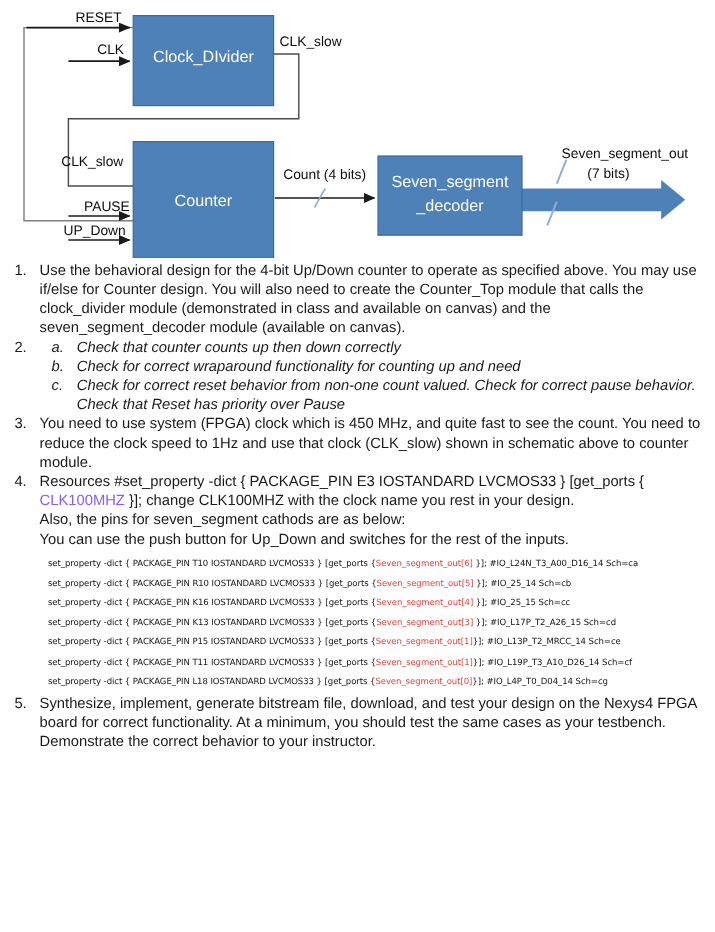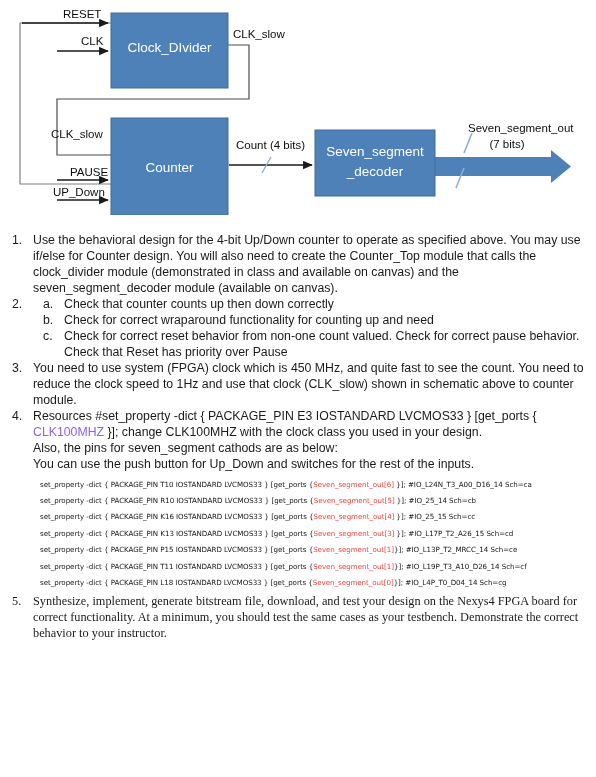--- a/index.html
+++ b/index.html
@@ -25,21 +25,21 @@
     font-size:13.5px;
   }
   .wire-label{
     font-family:"Liberation Sans", sans-serif;
     fill:#0d0d0d;
     font-size:11.5px;
   }
 
   
   #content{
-    position:absolute;left:0;top:233px;width:596px;
+    position:absolute;left:0;top:218px;width:596px;
     font-size:12.3px;
     line-height:1.30;
   }
 
   ol.lvl1{
     margin:0; padding:0 6px 0 0;
     list-style:none;
     counter-reset:l1;
   }
   ol.lvl1 > li{
@@ -57,20 +57,21 @@
   ol.lvl2{
     margin:0; padding:0;
     list-style:none;
     counter-reset:l2;
   }
   ol.lvl2 > li{
     counter-increment:l2;
     position:relative;
     padding-left:31px;
     margin:0;
+    font-style:italic;
   }
   ol.lvl2 > li::before{
     content:counter(l2, lower-alpha) ".";
     position:absolute;left:10px;top:0;width:18px;
     text-align:left;
   }
 
   .para{margin:0;}
   .red{color:#8b5cf6;}
 
@@ -83,21 +84,21 @@
     font-family:"DejaVu Sans", sans-serif;
     font-size:7.1px;
     line-height:1.32;
     color:#141414;
     margin:0 0 7px 0;
     letter-spacing:-0.05px;
   }
   .pin .red{color:#e8443c;}
   .pinlist-wrap{padding-left:40px;}
 
-  .item5{margin-top:12px;font-family:Liberation Serif, serif;}
+  .item5{margin-top:12px;}
 </style>
 </head>
 <body>
 
 <div id="diagram">
   <svg width="596" height="215" viewBox="0 0 596 215" xmlns="http://www.w3.org/2000/svg">
     <defs>
       <marker id="ah" markerWidth="7" markerHeight="7" refX="6.4" refY="3" orient="auto">
         <path d="M0,0 L7,3 L0,6 z" fill="#1a1a1a"></path>
       </marker>
@@ -179,21 +180,21 @@
         <li>Check for correct wraparound functionality for counting up and need</li>
         <li>Check for correct reset behavior from non-one count valued. Check for correct pause behavior. Check that Reset has priority over Pause</li>
       </ol>
     </li>
 
     <li>
       <p class="para">You need to use system (FPGA) clock which is 450 MHz, and quite fast to see the count. You need to reduce the clock speed to 1Hz and use that clock (CLK_slow) shown in schematic above to counter module.</p>
     </li>
 
     <li>
-      <p class="para"><span>Resources #set_property -dict { PACKAGE_PIN E3   IOSTANDARD LVCMOS33 } [get_ports { </span><span class="red">CLK100MHZ</span><span> }]; change CLK100MHZ with the clock class you used in your design.</span></p>
+      <p class="para"><span>Resources #set_property -dict { PACKAGE_PIN E3   IOSTANDARD LVCMOS33 } [get_ports { </span><span class="red">CLK100MHZ</span><span> }]; change CLK100MHZ with the clock name you rest in your design.</span></p>
       <p class="para">Also, the pins for seven_segment cathods are as below:</p>
       <p class="para">You can use the push button for Up_Down and switches for the rest of the inputs.</p>
     </li>
   </ol>
 
   <div class="pinlist-wrap">
     <div class="pinlist" id="pinlist">
         <div class="pin"><span>set_property -dict { PACKAGE_PIN T10   IOSTANDARD LVCMOS33 } [get_ports {</span><span class="red">Seven_segment_out[6]</span><span> }]; #IO_L24N_T3_A00_D16_14 Sch=ca</span></div>
         <div class="pin"><span>set_property -dict { PACKAGE_PIN R10   IOSTANDARD LVCMOS33 } [get_ports {</span><span class="red">Seven_segment_out[5]</span><span> }]; #IO_25_14 Sch=cb</span></div>
         <div class="pin"><span>set_property -dict { PACKAGE_PIN K16   IOSTANDARD LVCMOS33 } [get_ports {</span><span class="red">Seven_segment_out[4]</span><span> }]; #IO_25_15 Sch=cc</span></div>

